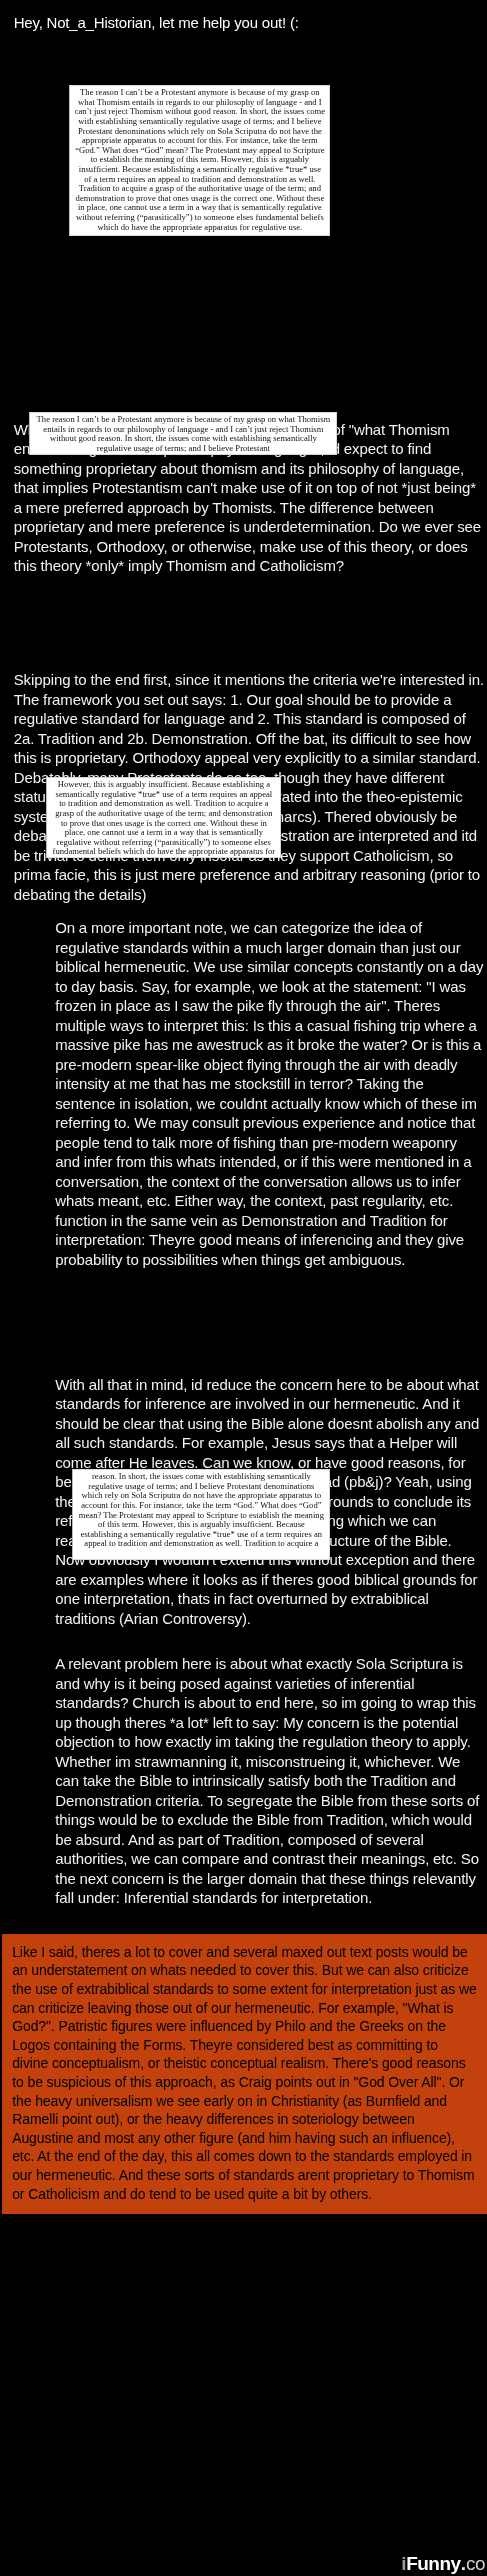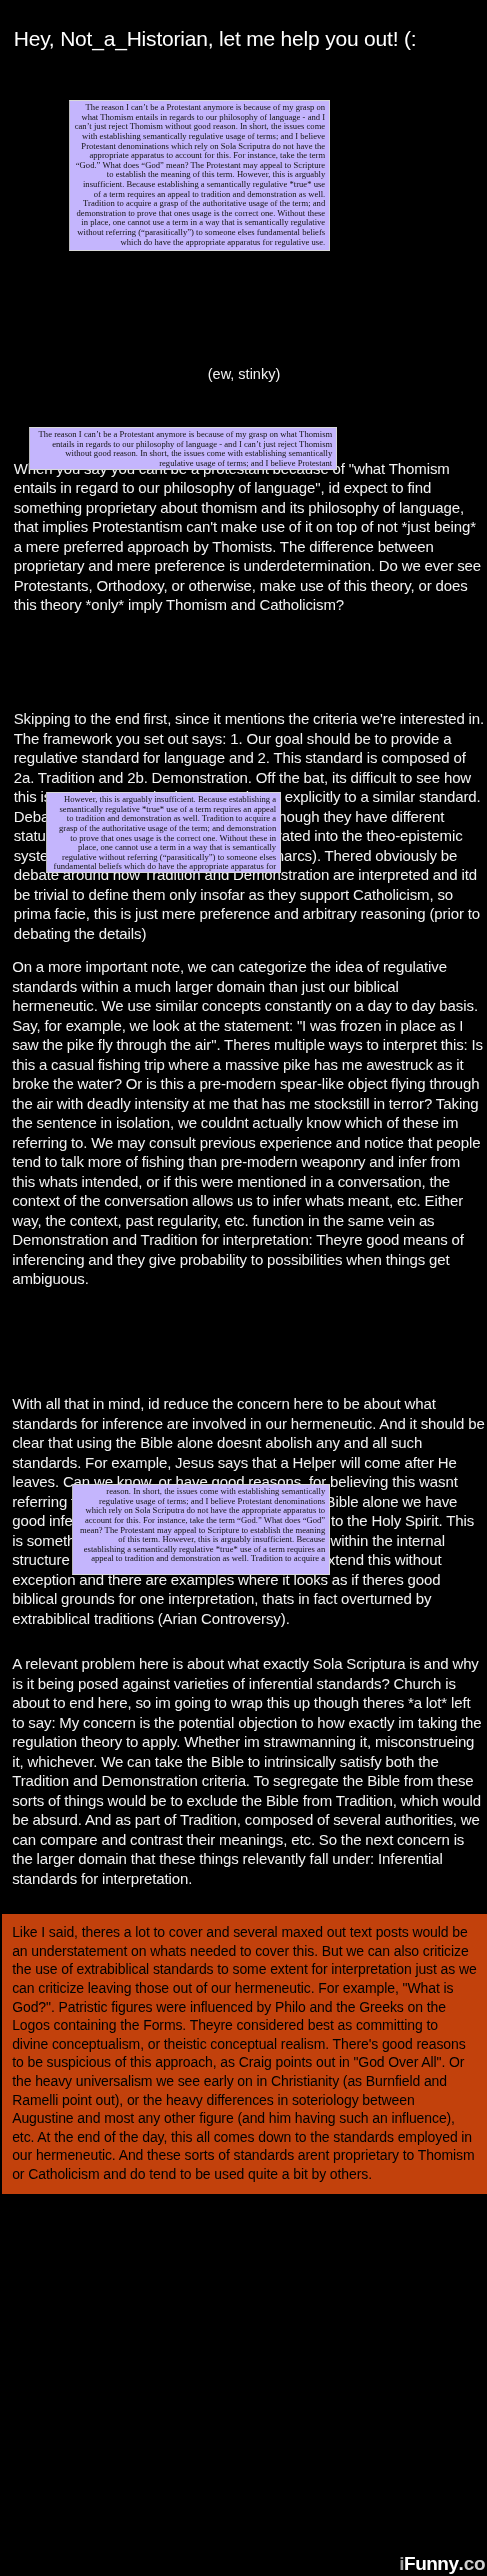--- a/index.html
+++ b/index.html
@@ -22,51 +22,49 @@
     color:#f2f2f2;
     font-family:"Liberation Sans", sans-serif;
     font-size:15px;
     line-height:19.5px;
     letter-spacing:-0.1px;
     white-space:pre-wrap;
     word-spacing:-0.2px;
   }
   .headline{
     color:#ffffff;
-    font-size:21px;
+    font-size:15px;
     line-height:23px;
     letter-spacing:-0.2px;
     padding:10.7px 0 12.2px 13.7px;
     font-family:"Liberation Sans", sans-serif;
-    margin-top:16px;
   }
 
   .para{ padding:0 3px 0 13.7px; }
-  .para.tight{ padding-left:12.2px; }
+  .para.tight{ padding-left:12.2px;margin-left:43px; }
 
   .gap-s{height:7.6px;}
   .gap-m{height:13.7px;}
   .gap-xl{height:26px;}
 
   
   .quote{
-    background:#c4b5fd;
+    background:#ffffff;
     color:#111;
     font-family:"Liberation Serif", serif;
     font-size:8.6px;
     line-height:9.6px;
-    text-align:right;
+    text-align:center;
     white-space:pre-wrap;
     box-sizing:border-box;
     overflow:hidden;
     border:0.8px solid #d8d8d8;
     border-left-color:#bbb;
     padding:2.3px 3.8px 2.3px 4.6px;
     letter-spacing:0.02px;
-    margin-top:15px;
   }
   .q1{ position:absolute; left:69px; top:85px; width:261px; }
   .q2{ position:absolute; left:29px; top:412px; width:308px; height:43px; }
   .q3{ position:absolute; left:46px; top:777px; width:235px; height:81px; }
   .q4{ position:absolute; left:72px; top:1469px; width:258px; height:91px; }
 
   .caption{
     color:#f2f2f2;
     font-size:14.5px;
     line-height:18.3px;
@@ -97,36 +95,35 @@
     align-items:baseline;
     font-family:"Liberation Sans", sans-serif;
   }
   .wm-i{
     color:#9a9a9a; font-size:19px; font-weight:700; letter-spacing:-0.5px;
   }
   .wm-funny{
     color:#ffffff; font-size:19px; font-weight:700; letter-spacing:-0.5px;
   }
   .wm-co{
-    color:#d0d0d0; font-size:19px; font-weight:700; letter-spacing:-0.5px;
+    color:#d0d0d0; font-size:19px; font-weight:400; letter-spacing:-0.5px;
   }
   .wm-dot{ color:#f2f2f2; font-size:19px; font-weight:700; }
 </style>
 </head>
 <body>
 
 <div class="page">
 
   <div class="headline">Hey, Not_a_Historian, let me help you out! (:</div>
 
   <div class="quote q1">The reason I can’t be a Protestant anymore is because of my grasp on what Thomism entails in regards to our philosophy of language - and I can’t just reject Thomism without good reason. In short, the issues come with establishing semantically regulative usage of terms; and I believe Protestant denominations which rely on Sola Scriputra do not have the appropriate apparatus to account for this. For instance, take the term “God.” What does “God” mean? The Protestant may appeal to Scripture to establish the meaning of this term. However, this is arguably insufficient. Because establishing a semantically regulative *true* use of a term requires an appeal to tradition and demonstration as well. Tradition to acquire a grasp of the authoritative usage of the term; and demonstration to prove that ones usage is the correct one. Without these in place, one cannot use a term in a way that is semantically regulative without referring (“parasitically”) to someone elses fundamental beliefs which do have the appropriate apparatus for regulative use.</div>
 
   <div style="height:299px"></div>
 
-  <div class="caption">(ew, stinky)</div>
 
   <div style="height:29px"></div>
 
   <div class="quote q2">The reason I can’t be a Protestant anymore is because of my grasp on what Thomism entails in regards to our philosophy of language - and I can’t just reject Thomism without good reason. In short, the issues come with establishing semantically regulative usage of terms; and I believe Protestant</div>
 
   <div style="height:46px"></div>
 
   <div class="poster para">When you say you cant be a protestant because of "what Thomism entails in regard to our philosophy of language", id expect to find something proprietary about thomism and its philosophy of language, that implies Protestantism can't make use of it on top of not *just being* a mere preferred approach by Thomists. The difference between proprietary and mere preference is underdetermination. Do we ever see Protestants, Orthodoxy, or otherwise, make use of this theory, or does this theory *only* imply Thomism and Catholicism?</div>
 
   <div class="gap-s"></div>

